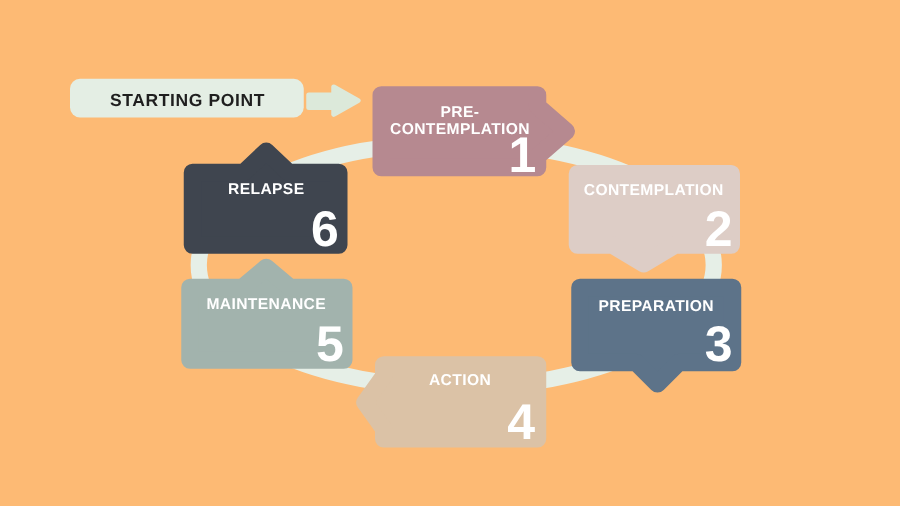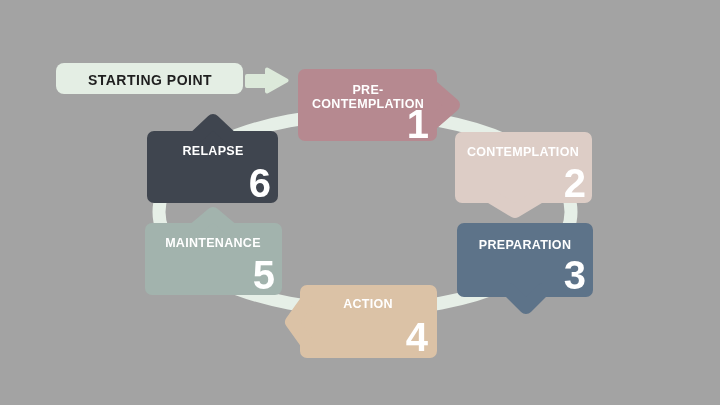--- a/index.html
+++ b/index.html
@@ -1,19 +1,19 @@
 <!DOCTYPE html>
 <html><head>
 <meta charset="utf-8">
 <style>
   html,body { margin:0; padding:0; background:#ffffff; }
   .canvas {
     position: relative;
     width: 720px; height: 405px;
-    background: #a3a3a3;
+    background: #fdba74;
     overflow: hidden;
     font-family: "Liberation Sans", sans-serif;
   }
   svg { display:block; }
   .stage-label  { font-family:"Liberation Sans",sans-serif; font-weight:700; font-size:12.5px; letter-spacing:.3px; }
   .stage-number { font-family:"Liberation Sans",sans-serif; font-weight:700; font-size:40px; }
   .sp-label     { font-family:"Liberation Sans",sans-serif; font-weight:700; font-size:14px; letter-spacing:.5px; }
   .stage-shape  { stroke-width:14; stroke-linejoin:round; }
 </style>
 </head>

